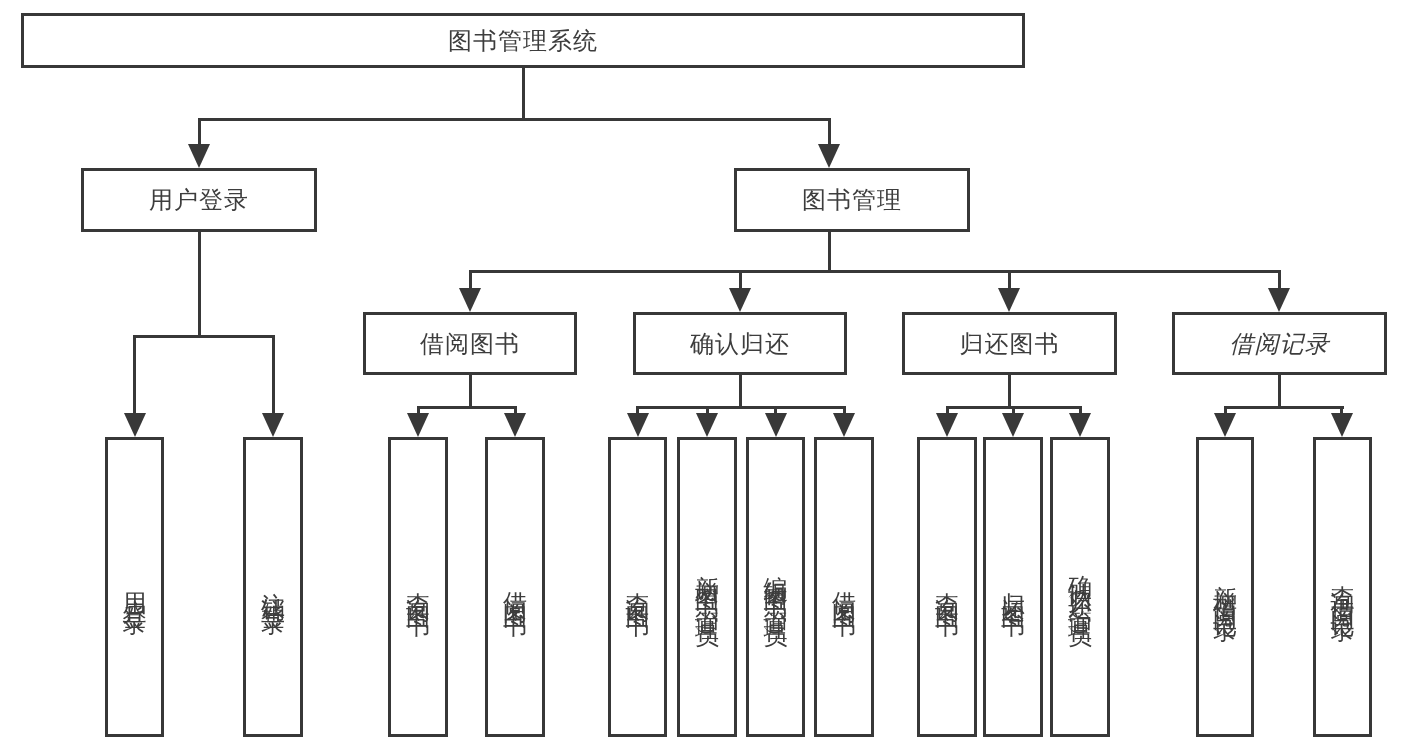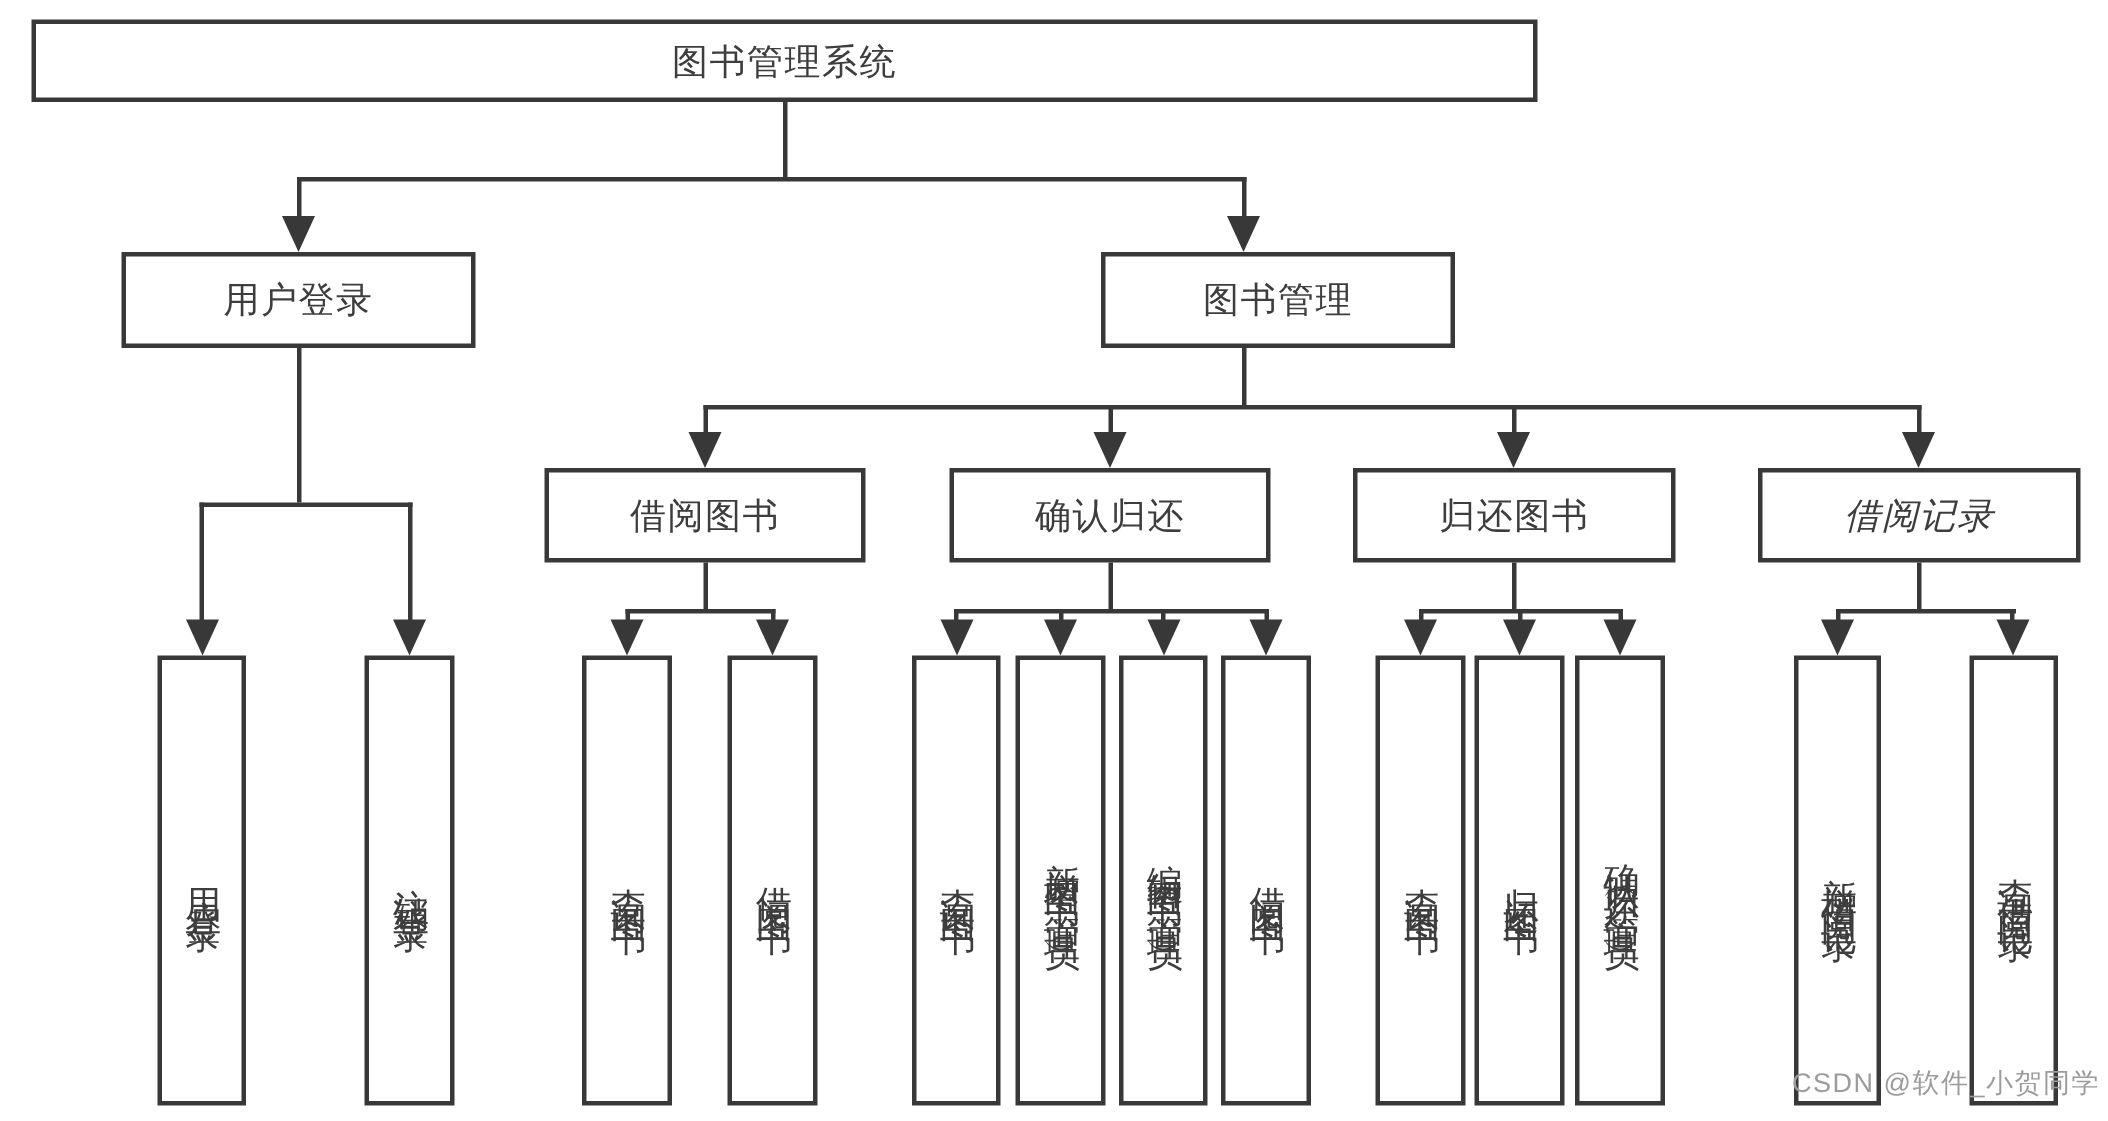--- a/index.html
+++ b/index.html
@@ -151,14 +151,13 @@
   <div class="vbox" id="l-edit-book">编辑图书（管理员）</div>
   <div class="vbox" id="l-borrow-2">借阅图书</div>
 
   <div class="vbox" id="l-query-3">查询图书</div>
   <div class="vbox" id="l-return">归还图书</div>
   <div class="vbox" id="l-confirm">确认归还（管理员）</div>
 
   <div class="vbox" id="l-add-rec">新增借阅记录</div>
   <div class="vbox" id="l-query-rec">查询借阅记录</div>
 
-  <div id="watermark">CSDN @软件_小贺同学</div>
 </div>
 
 </body></html>

